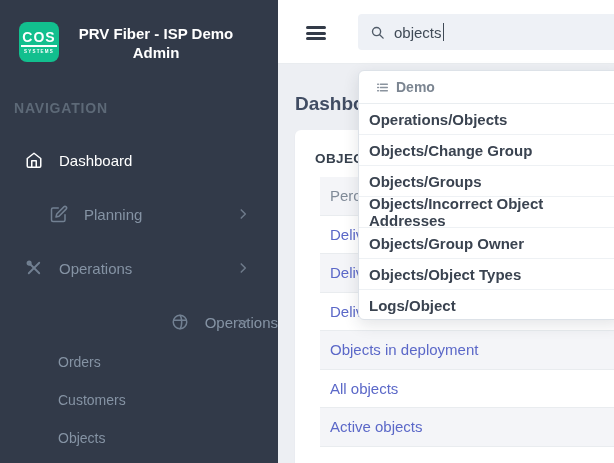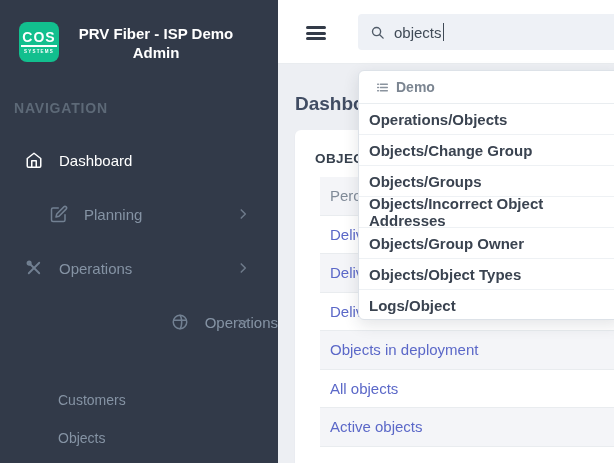--- a/index.html
+++ b/index.html
@@ -127,20 +127,23 @@
           </svg>
       </span>
       <span class="nav-label">Operations</span>
       <span class="nav-chevron">
         <svg viewBox="0 0 24 24" fill="none" stroke="currentColor" stroke-width="2.6" stroke-linecap="round" stroke-linejoin="round">
             <polyline points="5 9 12 16 19 9"></polyline>
           </svg>
       </span>
     </div>
 
+    <div class="sub-item" style="top:343px;">
+      <span class="sub-label">Orders</span>
+    </div>
     <div class="sub-item" style="top:381px;">
       <span class="sub-label">Customers</span>
     </div>
     <div class="sub-item" style="top:419px;">
       <span class="sub-label">Objects</span>
     </div>
   </div>
 
   <div class="topbar">
     <div class="hamburger">

